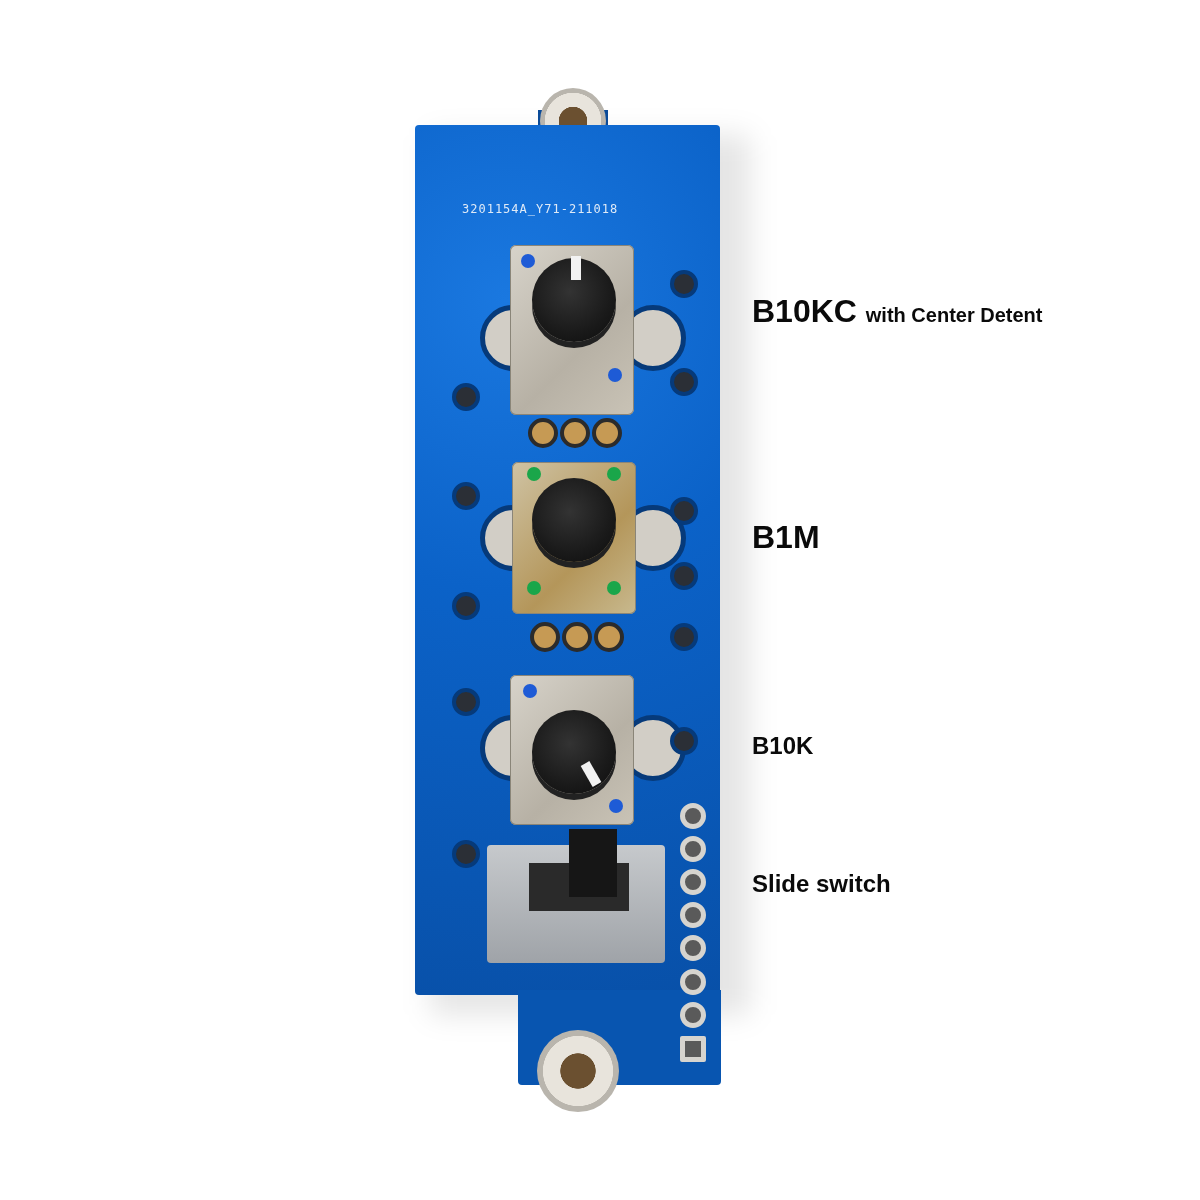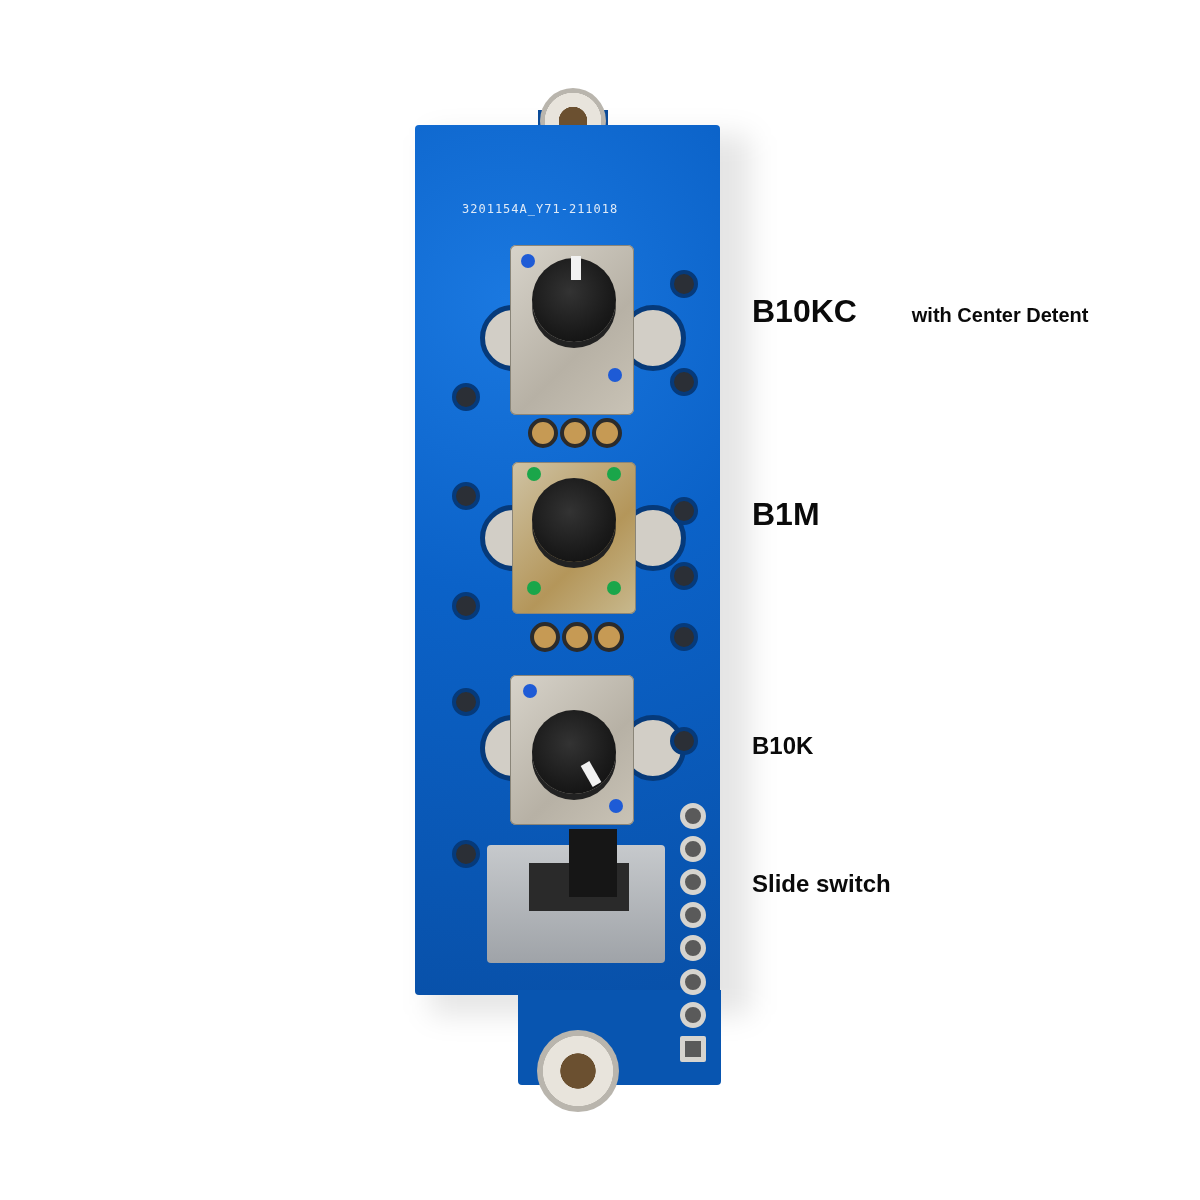--- a/index.html
+++ b/index.html
@@ -18,21 +18,21 @@
   .marker{position:absolute;width:10px;height:24px;background:#f2f2f2;}
   .dot{position:absolute;width:14px;height:14px;border-radius:50%;}
   .pin{position:absolute;width:22px;height:22px;border-radius:50%;background:#c69a54;border:4px solid #2b2b2b;}
   .via{position:absolute;width:20px;height:20px;border-radius:50%;background:#2b2f36;border:4px solid #063a7a;}
   .hdr{position:absolute;width:16px;height:16px;border-radius:50%;background:#5a5a5a;border:5px solid #d6d4cf;}
   .hdr.sq{border-radius:2px;}
   .switch{position:absolute;left:487px;top:845px;width:178px;height:118px;background:linear-gradient(180deg,#c6c9cc,#9fa3a8);border-radius:4px;}
   .sw-slot{position:absolute;left:42px;top:18px;width:100px;height:48px;background:#2a2a2a;}
   .sw-actuator{position:absolute;left:82px;top:-16px;width:48px;height:68px;background:#161616;}
   .label{position:absolute;color:#0a0a0a;font-weight:bold;font-family:"Liberation Sans",sans-serif;}
-  .label .sub{font-size:20px;margin-left:46px;}
+  .label .sub{font-size:20px;}
 </style>
 </head>
 <body>
 
 <div class="shadow"></div>
 
 <div class="standoff-stem" style="left:538px;top:110px;height:80px;"></div>
 <div class="standoff" style="left:540px;top:88px;"></div>
 
 <div class="board"></div>
@@ -96,15 +96,15 @@
 <div class="hdr" style="left:680px;top:969px;"></div>
 <div class="hdr" style="left:680px;top:1002px;"></div>
 <div class="hdr sq" style="left:680px;top:1036px;"></div>
 
 <div class="standoff" style="left:537px;top:1030px;width:82px;height:82px;"></div>
 
 <div class="label" style="left:752px;top:293px;font-size:32px;">
   <span>B10KC</span>
   <span class="sub">with Center Detent</span>
 </div>
-<div class="label" style="left:752px;top:496px;font-size:32px;">B1M</div>
+<div class="label" style="left:752px;top:519px;font-size:32px;">B1M</div>
 <div class="label" style="left:752px;top:732px;font-size:24px;">B10K</div>
 <div class="label" style="left:752px;top:870px;font-size:24px;">Slide switch</div>
 
 </body></html>

